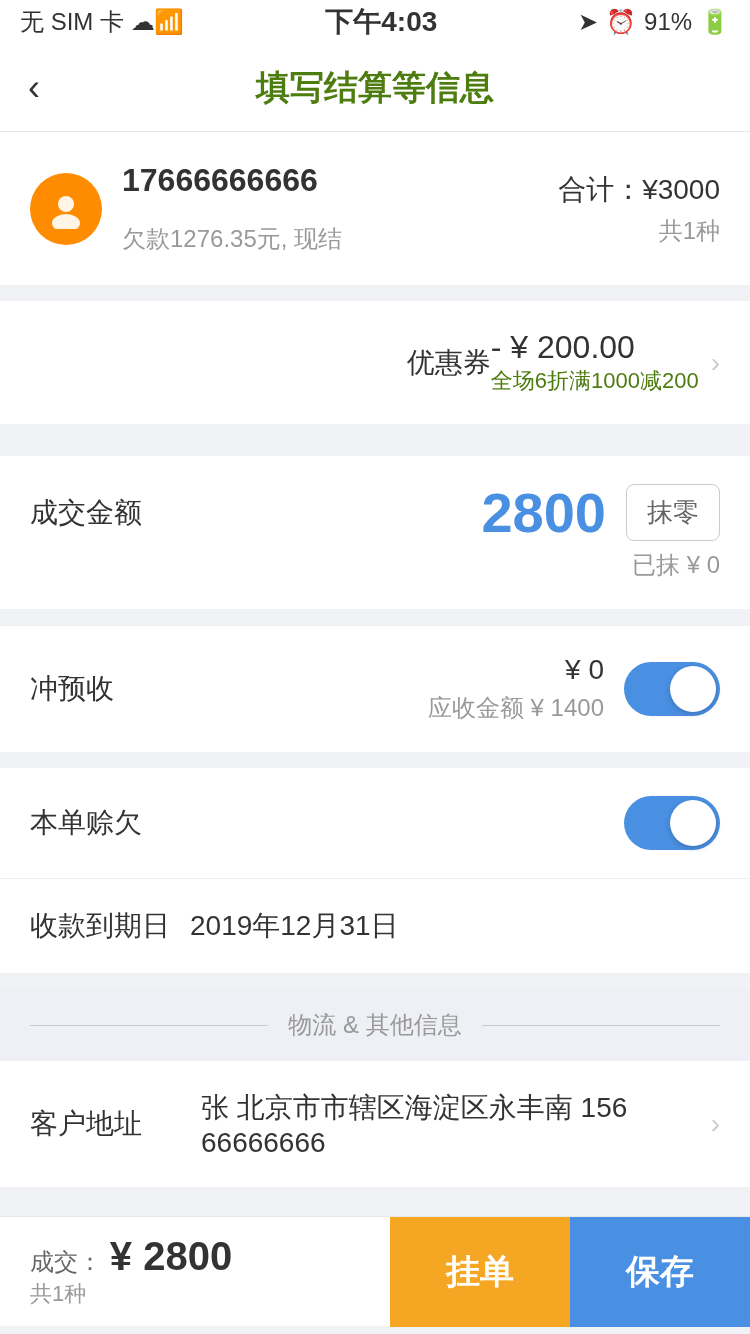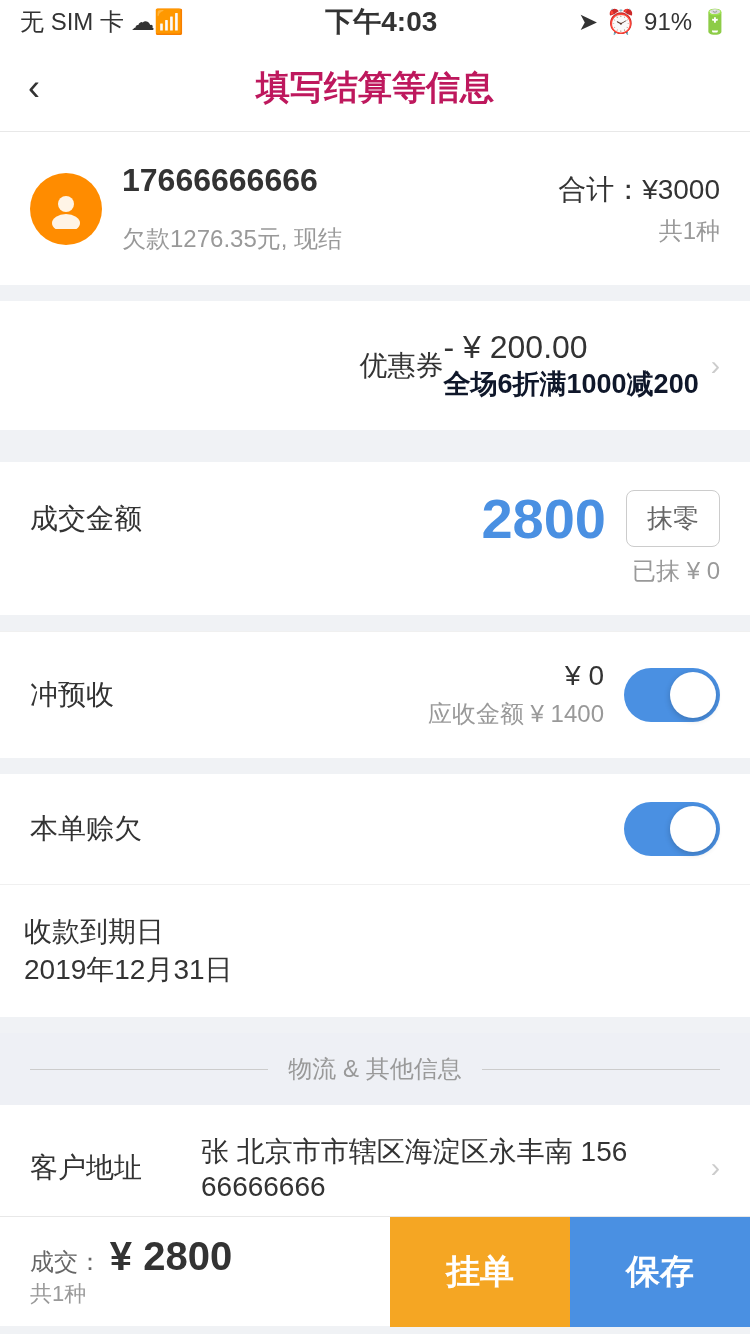--- a/index.html
+++ b/index.html
@@ -42,21 +42,21 @@
     .nav-back {
       position: absolute;
       left: 28px;
       font-size: 36px;
       color: #333;
       cursor: pointer;
     }
     .nav-title {
       font-size: 34px;
       font-weight: 600;
-      color: #be185d;
+      color: #4d7c0f;
     }
 
     
     .content {
       padding-bottom: 120px;
     }
 
     
     .user-card {
       background: #fff;
@@ -90,21 +90,21 @@
       background: #fff;
       padding: 28px 30px;
       display: flex;
       align-items: center;
       justify-content: flex-end;
       margin-bottom: 16px;
     }
     .coupon-label { font-size: 28px; color: #333; }
     .coupon-right { display: flex; align-items: center; gap: 12px; }
     .coupon-amount { font-size: 32px; color: #333; font-weight: 500; }
-    .coupon-desc { font-size: 27px; color: #0f172a; font-weight: bold; }
+    .coupon-desc { font-size: 22px; color: #4d7c0f; }
     .chevron { font-size: 28px; color: #ccc; }
 
     
     .deal-section {
       background: #fff;
       padding: 28px 30px;
       margin-bottom: 16px;
     }
     .deal-row {
       display: flex;
@@ -175,25 +175,24 @@
       align-items: center;
       justify-content: space-between;
       padding: 28px 30px;
       background: #fff;
     }
     .debt-label { font-size: 28px; color: #333; }
 
     
     .due-row {
       display: flex;
-      align-items: flex-start;
-      padding: 28px 24px;
+      align-items: flex-end;
+      padding: 28px 30px;
       background: #fff;
       border-top: 1px solid #f0f0f0;
-      flex-direction: column;
     }
     .due-label { font-size: 28px; color: #333; margin-right: 20px; }
     .due-date { font-size: 28px; color: #333; }
 
     
     .logistics-divider {
       background: #eef0f5;
       padding: 20px 30px;
       display: flex;
       align-items: center;

